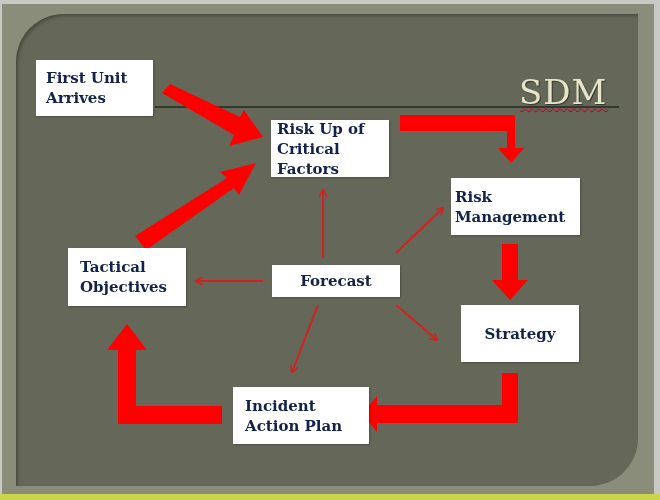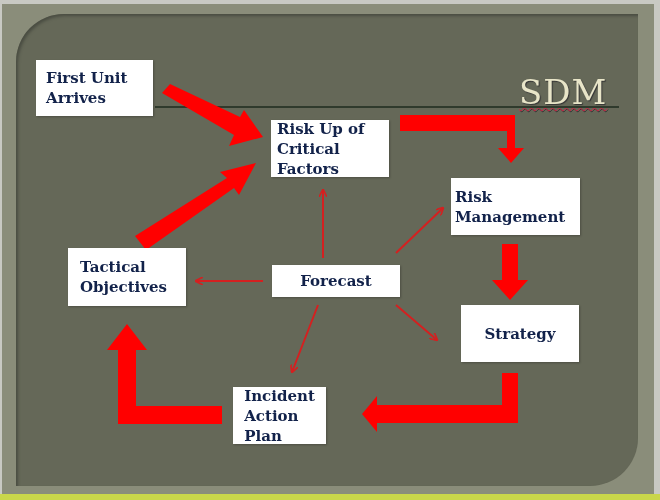--- a/index.html
+++ b/index.html
@@ -50,13 +50,13 @@
   <line x1="396" y1="305" x2="437" y2="340" stroke="#d42020" stroke-width="2" marker-end="url(#thin)"></line>
   <line x1="318" y1="305" x2="292" y2="372" stroke="#d42020" stroke-width="2" marker-end="url(#thin)"></line>
 </svg>
 
 <div class="box" style="left:36px;top:60px;width:117px;height:56px;padding:0 10px;box-sizing:border-box;">First Unit Arrives</div>
 <div class="box" style="left:271px;top:120px;width:118px;height:57px;padding:0 6px;box-sizing:border-box;">Risk Up of Critical Factors</div>
 <div class="box" style="left:451px;top:178px;width:129px;height:57px;padding:12px 4px;box-sizing:border-box;">Risk Management</div>
 <div class="box" style="left:68px;top:248px;width:118px;height:58px;padding:0 12px;box-sizing:border-box;">Tactical Objectives</div>
 <div class="box" style="left:272px;top:265px;width:128px;height:32px;">Forecast</div>
 <div class="box" style="left:451px;top:305px;width:118px;height:57px;margin-left:10px;">Strategy</div>
-<div class="box" style="left:233px;top:387px;width:93px;height:57px;padding:0 12px;box-sizing:border-box;">Incident Action Plan</div>
+<div class="box" style="left:233px;top:387px;width:136px;height:57px;padding:0 12px;box-sizing:border-box;">Incident Action Plan</div>
 
 </body></html>

